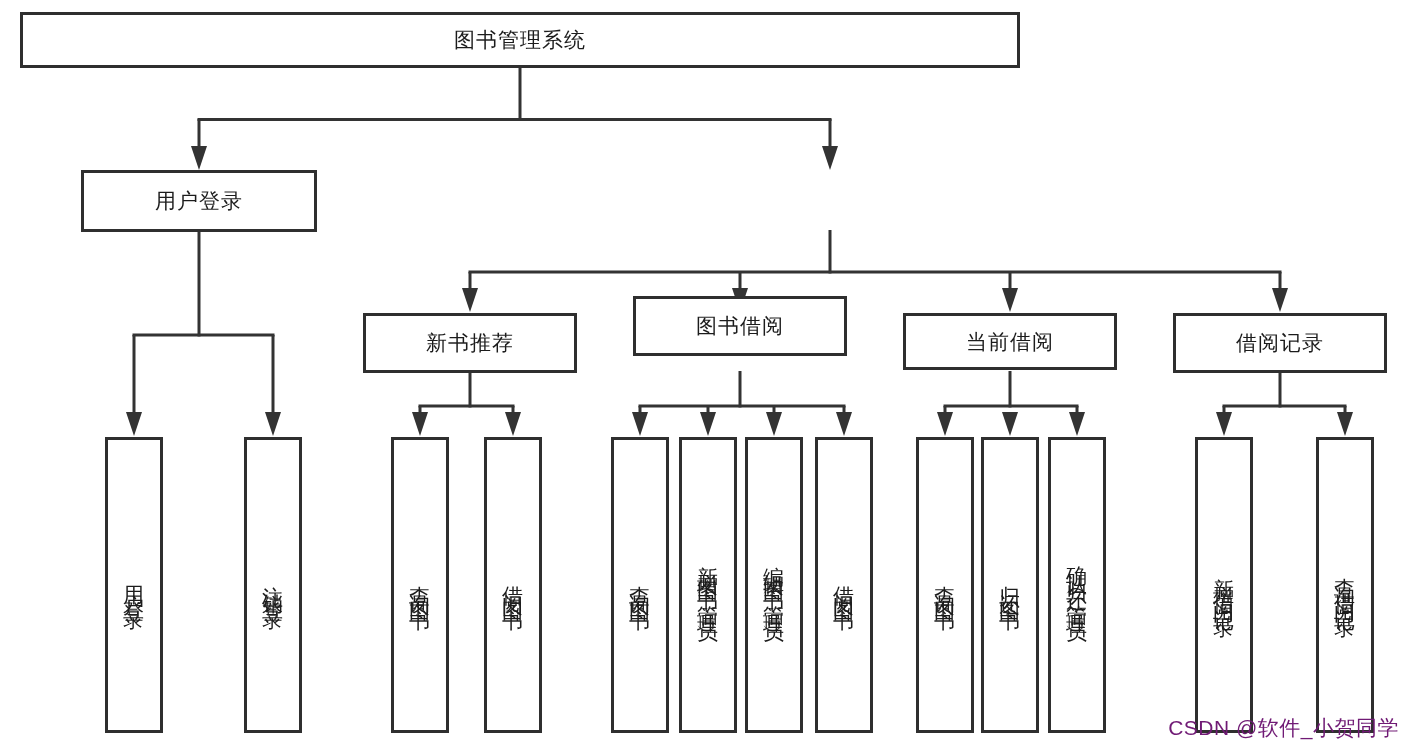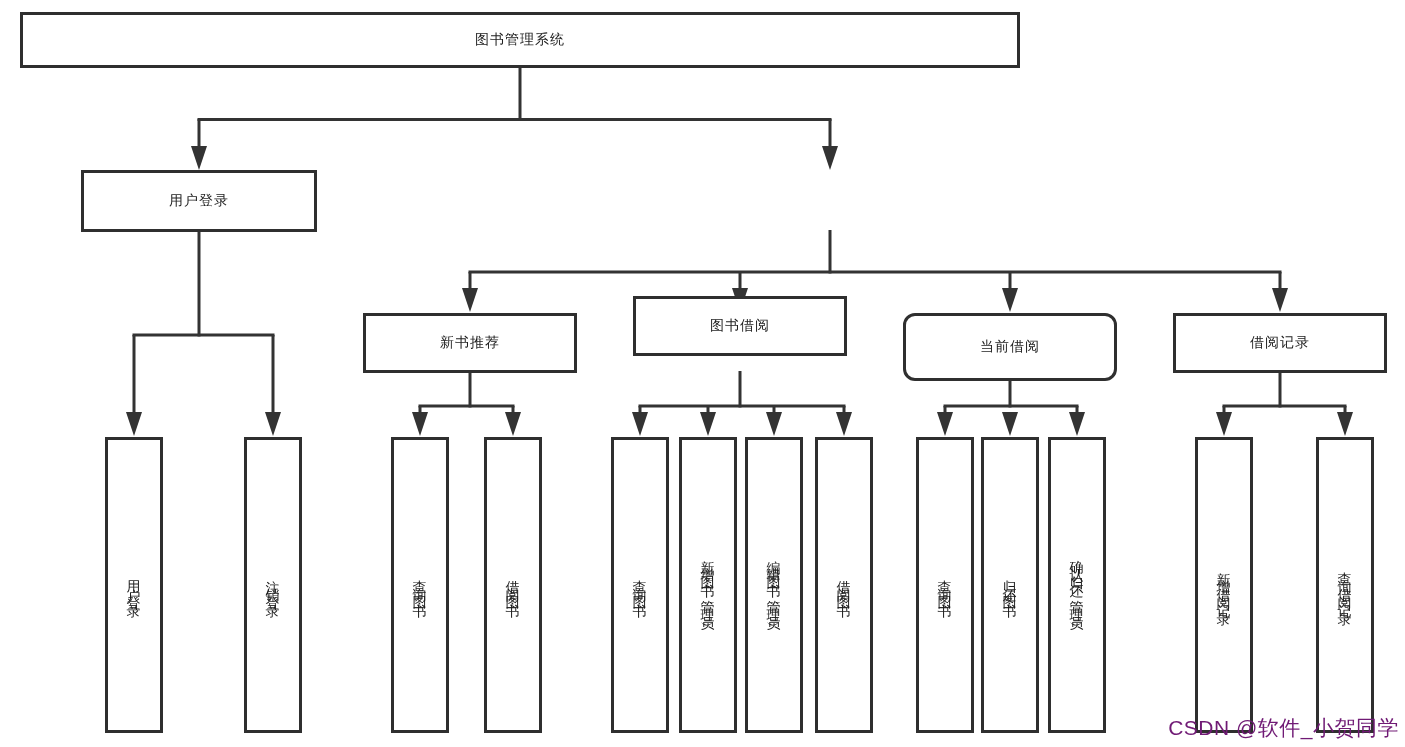--- a/index.html
+++ b/index.html
@@ -19,21 +19,21 @@
   }
   .box {
     position: absolute;
     box-sizing: border-box;
     border: 3px solid #2f2f2f;
     background: #ffffff;
     color: #1c1c1c;
     display: flex;
     align-items: center;
     justify-content: center;
-    font-size: 14px;
+    font-size: 21px;
     letter-spacing: 1px;
     z-index: 2;
     text-align: center;
   }
   .leaf {
     writing-mode: vertical-rl;
     text-orientation: mixed;
     letter-spacing: 8px;
     line-height: 1;
   }
@@ -117,21 +117,21 @@
       <polygon points="1337,412 1353,412 1345,436"></polygon>
     </g>
   </svg>
 
   <div class="box" style="left:20px; top:12px; width:1000px; height:56px;">图书管理系统</div>
 
   <div class="box" style="left:81px; top:170px; width:236px; height:62px;">用户登录</div>
 
   <div class="box" style="left:363px; top:313px; width:214px; height:60px;">新书推荐</div>
   <div class="box" style="left:633px; top:296px; width:214px; height:60px;">图书借阅</div>
-  <div class="box" style="left:903px; top:313px; width:214px; height:68px;border-radius:12px;">当前借阅</div>
+  <div class="box" style="left:903px; top:313px; width:214px; height:57px;">当前借阅</div>
   <div class="box" style="left:1173px; top:313px; width:214px; height:60px;">借阅记录</div>
 
   <div class="box leaf" style="left:105px; top:437px; width:58px; height:296px;">用户登录</div>
   <div class="box leaf" style="left:244px; top:437px; width:58px; height:296px;">注销登录</div>
 
   <div class="box leaf" style="left:391px; top:437px; width:58px; height:296px;">查询图书</div>
   <div class="box leaf" style="left:484px; top:437px; width:58px; height:296px;">借阅图书</div>
 
   <div class="box leaf" style="left:611px; top:437px; width:58px; height:296px;">查询图书</div>
   <div class="box leaf" style="left:679px; top:437px; width:58px; height:296px;">新增图书（管理员）</div>

